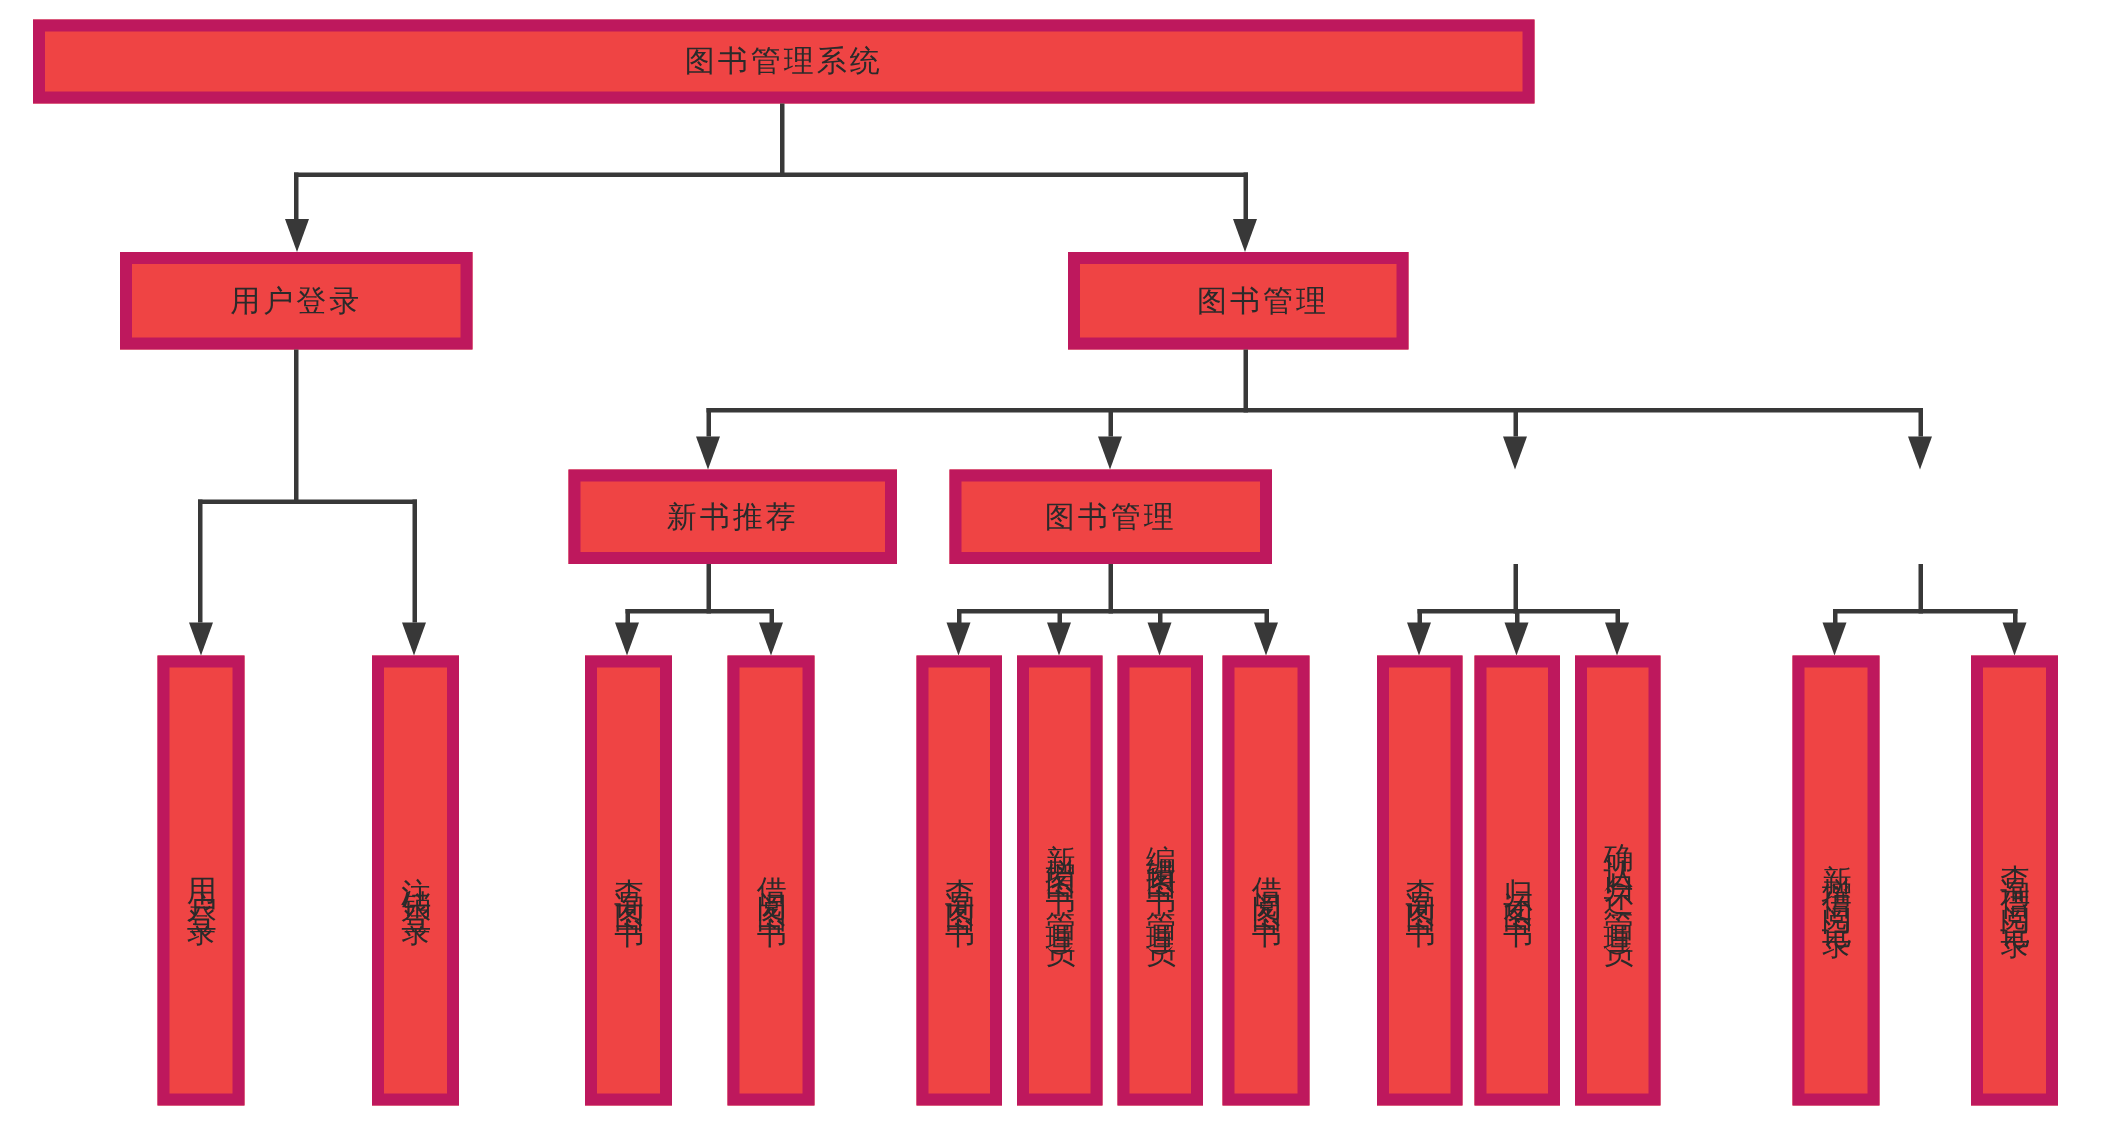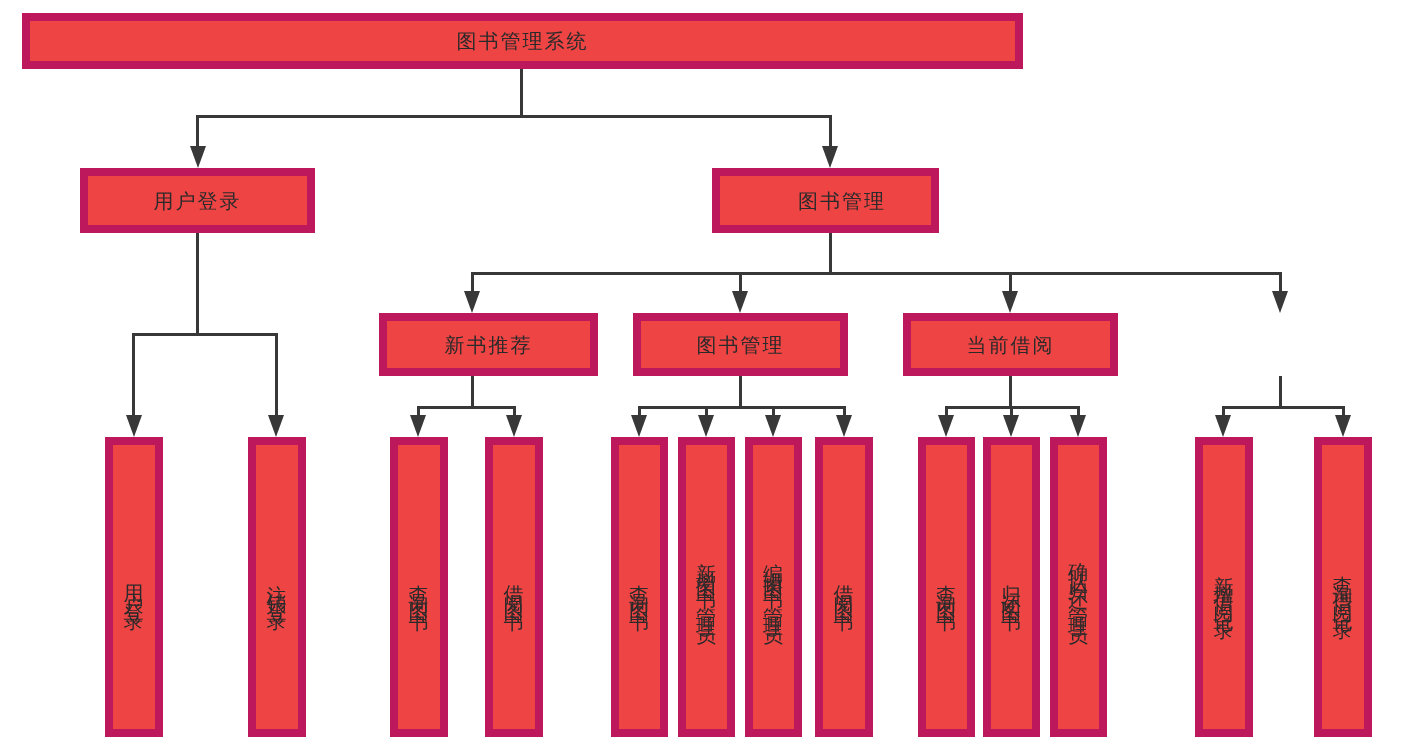--- a/index.html
+++ b/index.html
@@ -58,21 +58,20 @@
   <div class="ln" style="left:739px;top:272px;width:3px;height:19px;"></div>
   <div class="ln" style="left:1009px;top:272px;width:3px;height:19px;"></div>
   <div class="ln" style="left:1279px;top:272px;width:3px;height:19px;"></div>
   <div class="arrow" style="left:464px;top:291px;"></div>
   <div class="arrow" style="left:732px;top:291px;"></div>
   <div class="arrow" style="left:1002px;top:291px;"></div>
   <div class="arrow" style="left:1272px;top:291px;"></div>
 
   <div class="box h" style="left:363px;top:313px;width:219px;height:63px;margin-left:16px;">新书推荐</div>
   <div class="box h" style="left:633px;top:313px;width:215px;height:63px;">图书管理</div>
-  <div class="box h" style="left:903px;top:313px;width:215px;height:63px;">当前借阅</div>
 
   <div class="ln" style="left:471px;top:376px;width:3px;height:33px;"></div>
   <div class="ln" style="left:417px;top:406px;width:99px;height:3px;"></div>
   <div class="ln" style="left:417px;top:406px;width:3px;height:11px;"></div>
   <div class="ln" style="left:513px;top:406px;width:3px;height:11px;"></div>
   <div class="arrow" style="left:410px;top:415px;"></div>
   <div class="arrow" style="left:506px;top:415px;"></div>
 
   <div class="ln" style="left:739px;top:376px;width:3px;height:33px;"></div>
   <div class="ln" style="left:638px;top:406px;width:208px;height:3px;"></div>

